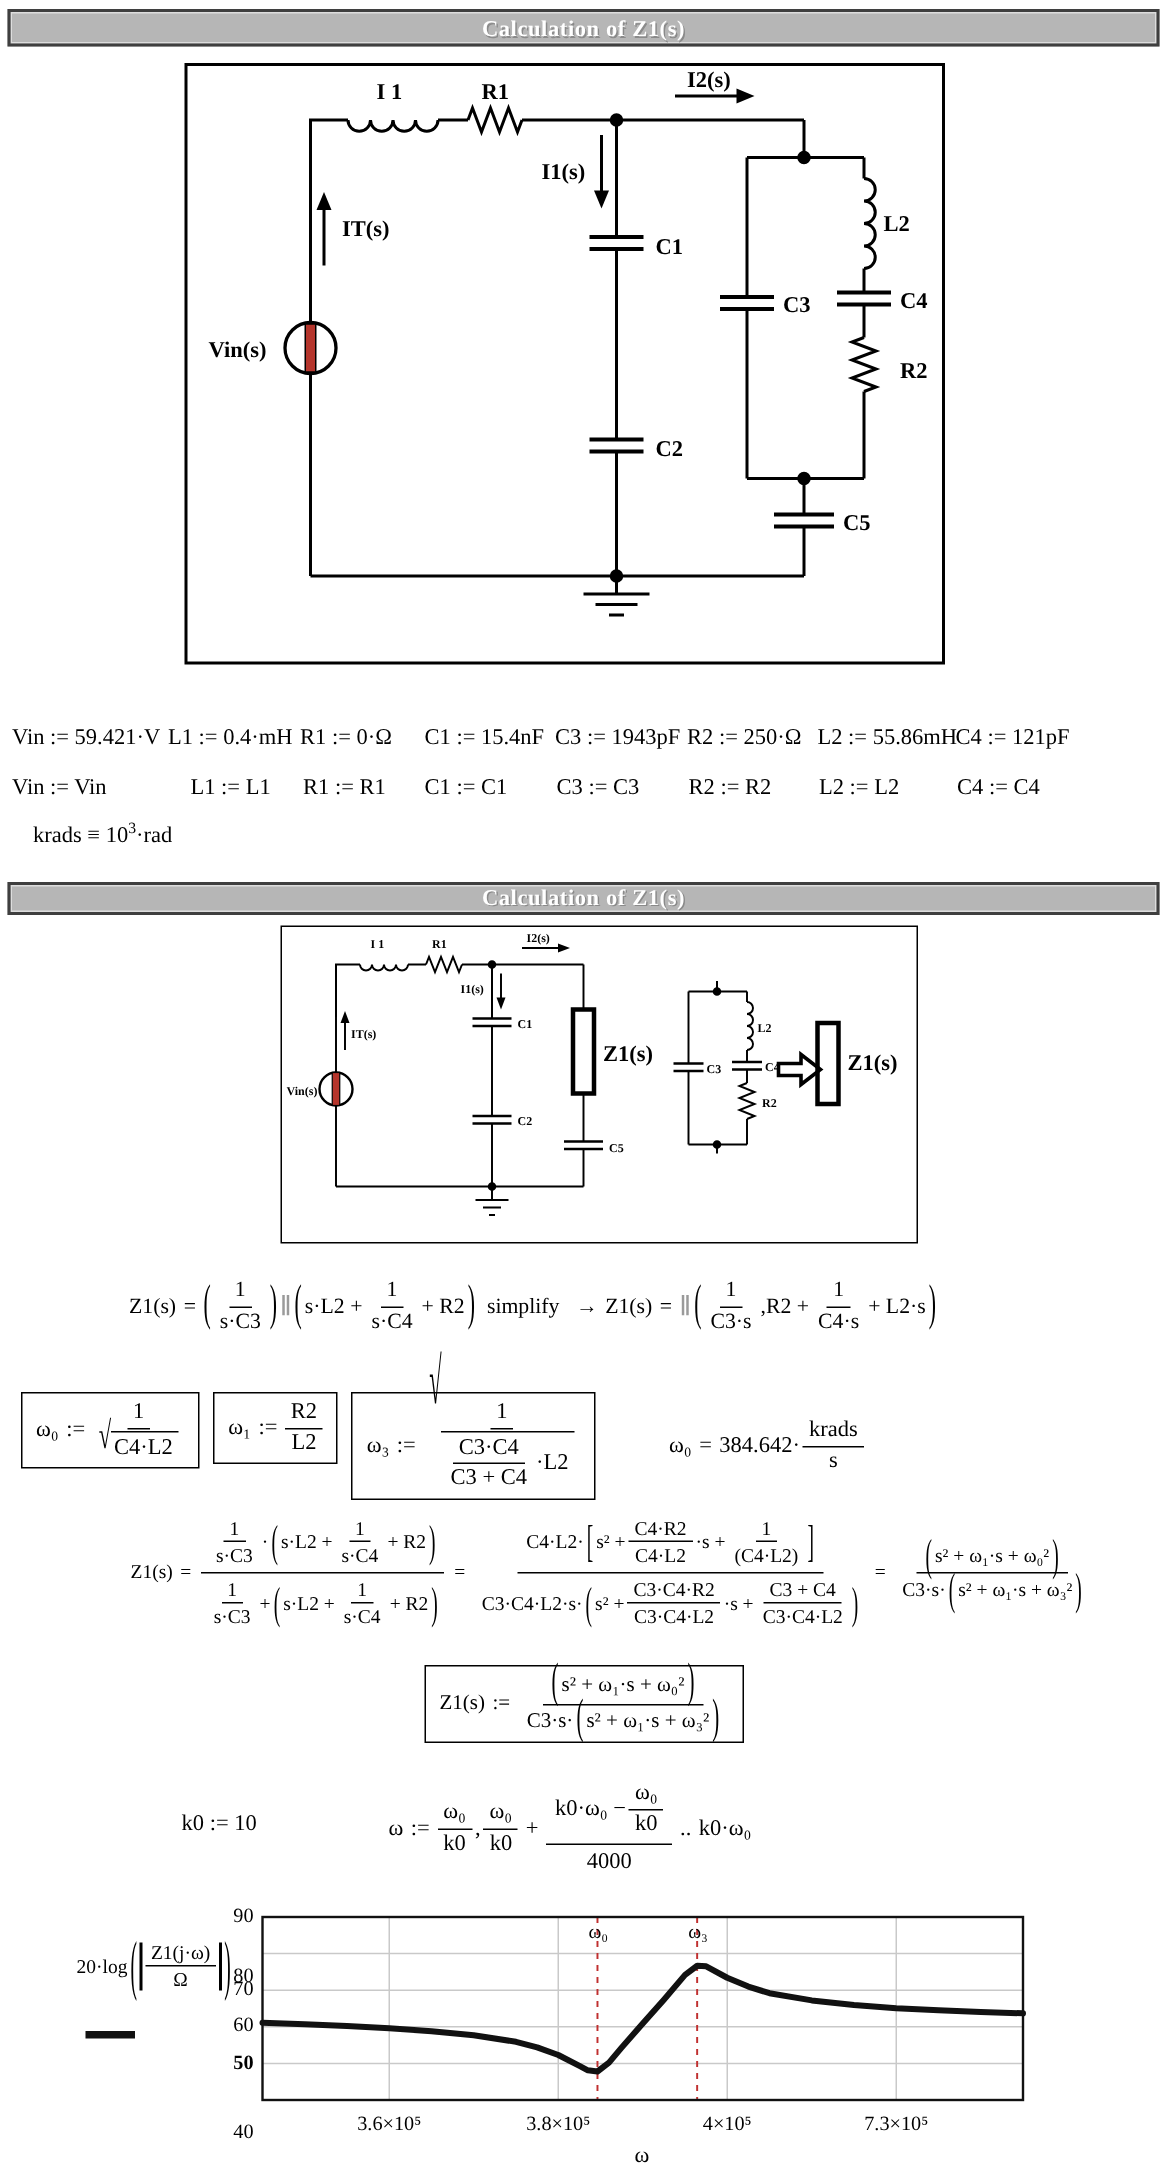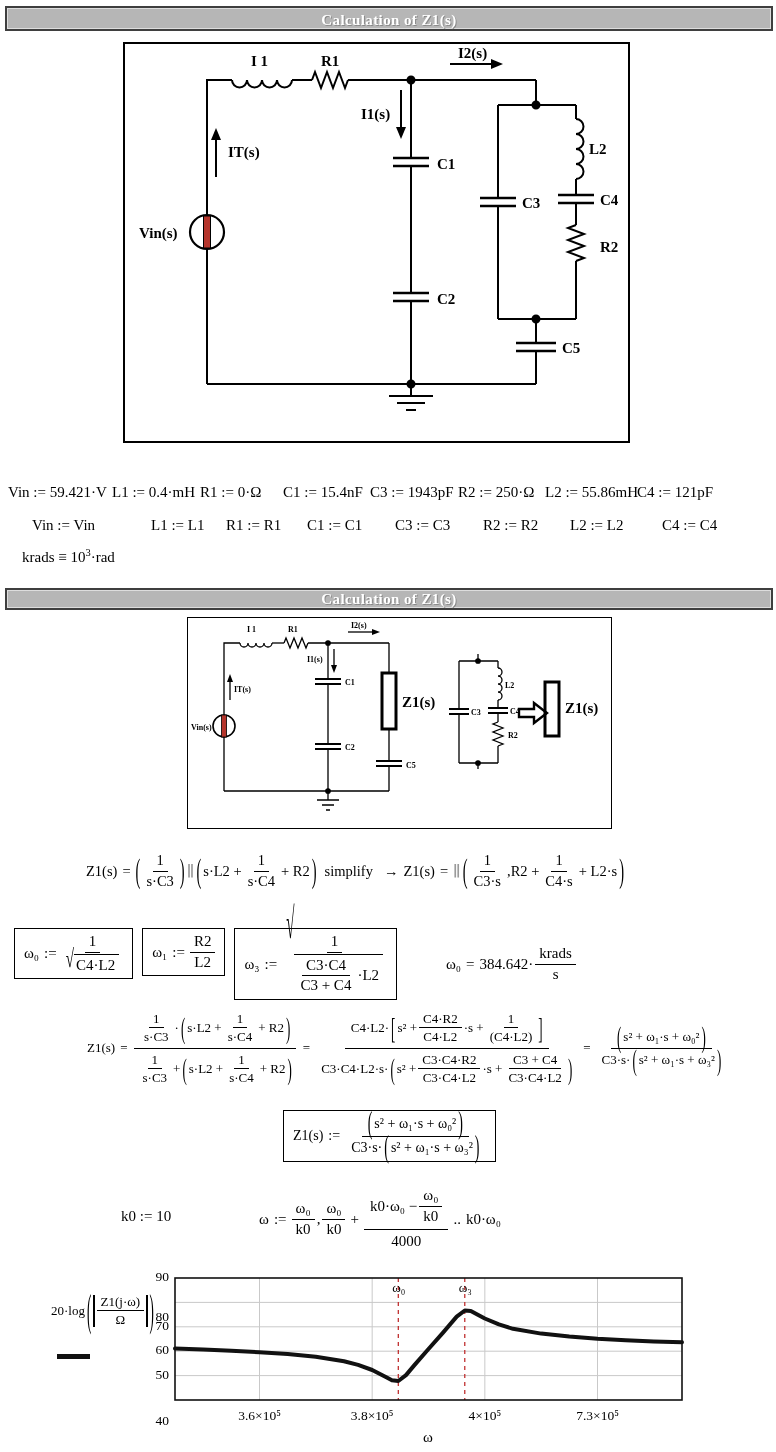--- a/index.html
+++ b/index.html
@@ -111,21 +111,21 @@
 <div class="abs" style="left:0;top:484px;width:640px;height:20px;">
   <span class="defitem" style="left:8px;">Vin := 59.421·V</span>
   <span class="defitem" style="left:112px;">L1 := 0.4·mH</span>
   <span class="defitem" style="left:200px;">R1 := 0·Ω</span>
   <span class="defitem" style="left:283px;">C1 := 15.4nF</span>
   <span class="defitem" style="left:370px;">C3 := 1943pF</span>
   <span class="defitem" style="left:458px;">R2 := 250·Ω</span>
   <span class="defitem" style="left:545px;">L2 := 55.86mH</span>
   <span class="defitem" style="left:637px;">C4 := 121pF</span>
 </div>
-<div class="abs" style="left:0;top:517px;width:692px;height:20px;margin-left:24px;">
+<div class="abs" style="left:0;top:517px;width:692px;height:20px;">
   <span class="defitem" style="left:8px;">Vin := Vin</span>
   <span class="defitem" style="left:127px;">L1 := L1</span>
   <span class="defitem" style="left:202px;">R1 := R1</span>
   <span class="defitem" style="left:283px;">C1 := C1</span>
   <span class="defitem" style="left:371px;">C3 := C3</span>
   <span class="defitem" style="left:459px;">R2 := R2</span>
   <span class="defitem" style="left:546px;">L2 := L2</span>
   <span class="defitem" style="left:638px;">C4 := C4</span>
 </div>
 <div class="abs" style="left:22px;top:547px;font-size:15px;">
@@ -435,21 +435,21 @@
     <span class="frac">
         <span class="num">Z1(j·ω)</span>
         <span class="den">Ω</span>
       </span>
     <span class="abar"></span>
     <span class="bp3">)</span>
   </div>
   <div class="legend-dash"></div>
   <div class="xlab">ω</div>
 <div class="ytick" style="left: 137px; top: 141px; width: 32px; margin-top: 22px;">40</div>
-    <div class="ytick" style="left: 137px; top: 116.6px; width: 32px;">50</div>
+    <div class="ytick" style="left: 137px; top: 116.6px; width: 32px; font-weight: bold;">50</div>
     <div class="ytick" style="left: 137px; top: 92.2px; width: 32px;">60</div>
     <div class="ytick" style="left: 137px; top: 67.8px; width: 32px;">70</div>
     <div class="ytick" style="left: 137px; top: 59px; width: 32px;">80</div>
     <div class="ytick" style="left: 137px; top: 19px; width: 32px;">90</div>
     <div class="xtick" style="left: 214.5px; top: 158px; width: 90px;">3.6×10⁵</div>
     <div class="xtick" style="left: 327.167px; top: 158px; width: 90px;">3.8×10⁵</div>
     <div class="xtick" style="left: 439.833px; top: 158px; width: 90px;">4×10⁵</div>
     <div class="xtick" style="left: 552.5px; top: 158px; width: 90px;">7.3×10⁵</div>
     <div class="mlabel" style="left: 392.317px; top: 30px;">ω₀</div>
     <div class="mlabel" style="left: 458.767px; top: 30px;">ω₃</div>

